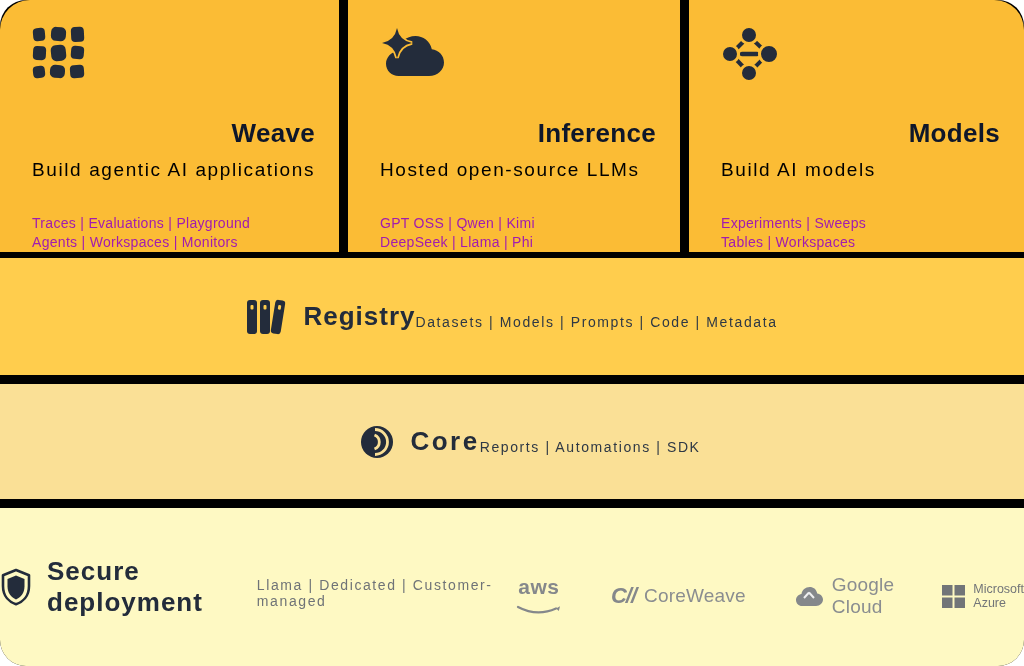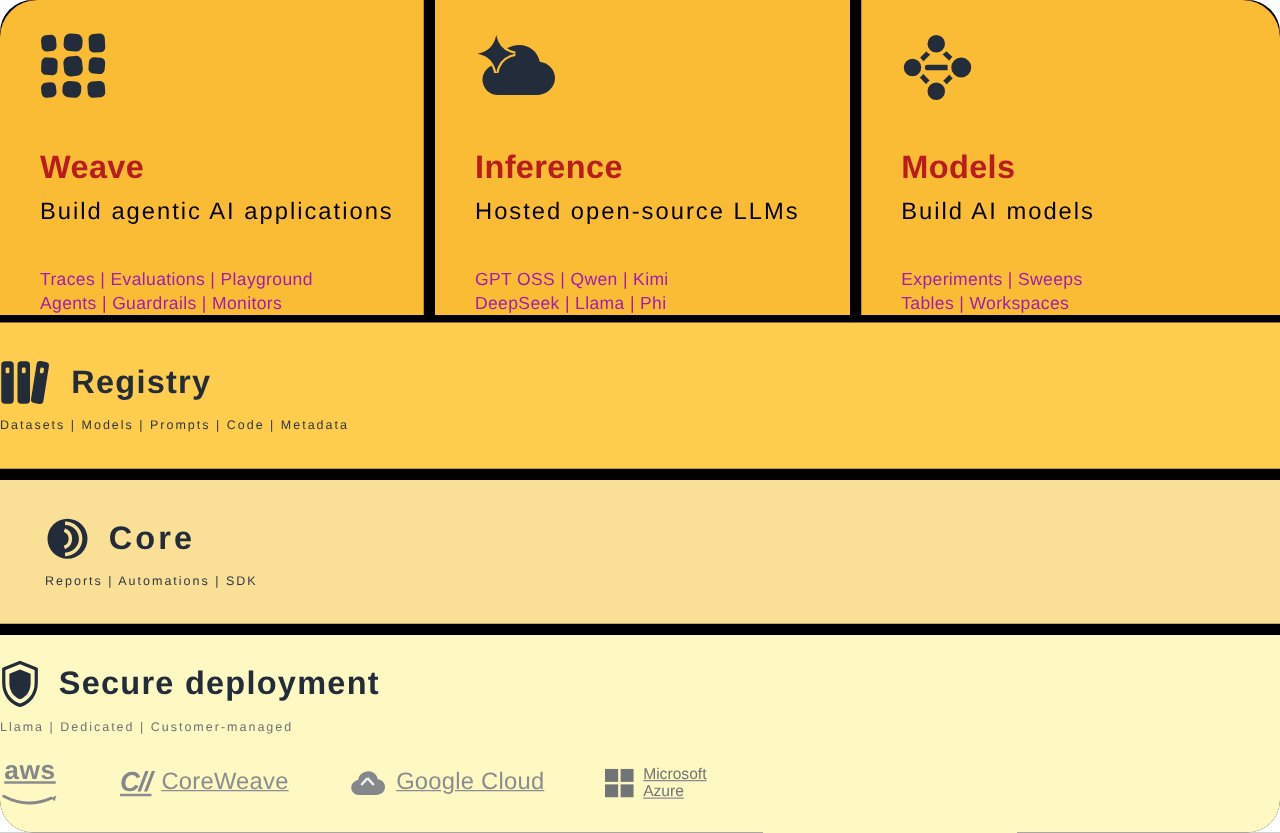--- a/index.html
+++ b/index.html
@@ -5,35 +5,35 @@
   html,body{margin:0;padding:0;background:#ffffff;font-family:"Liberation Sans", sans-serif;}
   .page{position:relative;width:1024px;height:666px;background:#ffffff;}
   .frame{position:absolute;inset:0;background:#000;border-radius:26px;overflow:hidden;
          display:flex;flex-direction:column;row-gap:9px;}
   
   .cards-row{display:grid;grid-template-columns:339px 332px 1fr;column-gap:9px;height:249px;}
   .card{background:#FBBC35;padding:26px 24px 0 32px;box-sizing:border-box;}
   .card.first{border-top-left-radius:30px;}
   .card.last{border-top-right-radius:30px;}
   .card .icon{height:58px;display:flex;align-items:flex-start;}
-  .card-title{margin-top:34px;font-size:26px;font-weight:700;color:#b91c1c;letter-spacing:.3px;}
+  .card-title{margin-top:34px;font-size:26px;font-weight:700;color:#0f172a;letter-spacing:.3px;text-align:right;}
   .card-subtitle{margin-top:10px;font-size:19px;color:#000000;letter-spacing:1.6px;}
   .card-features{margin-top:33px;font-size:14px;line-height:1.35;color:#a21caf;letter-spacing:.3px;}
   
-  .band{display:flex;flex-direction:column;align-items:flex-start;justify-content:center;}
+  .band{display:flex;flex-direction:row;align-items:center;justify-content:center;}
   .band-registry{height:117px;background:#FFCD4D;}
   .band-core{height:115px;background:#FAE096;padding-left:36px;}
   .band-secure{flex:1;background:#fef9c3;border-bottom-left-radius:14px;border-bottom-right-radius:14px;}
   .band-title-row{display:flex;align-items:center;gap:15px;}
   .band-title{font-size:26px;font-weight:700;color:#232C3B;letter-spacing:1px;}
   .band-title.spaced{letter-spacing:2.5px;}
-  .band-features{margin-top:11px;font-size:10px;color:#2E3845;letter-spacing:1.6px;}
+  .band-features{margin-top:11px;font-size:14px;color:#2E3845;letter-spacing:1.6px;}
   .band-secure .band-features{color:#6F7377;}
   
-  .providers{margin-top:18px;display:flex;align-items:center;gap:48px;color:#8A8D90;text-decoration:underline;}
+  .providers{margin-top:18px;display:flex;align-items:center;gap:48px;color:#8A8D90;}
   .provider{display:flex;align-items:center;gap:8px;}
   .aws-wrap{display:flex;flex-direction:column;align-items:center;line-height:1;}
   .aws-text{font-size:21px;font-weight:700;letter-spacing:.5px;color:#85888B;}
   .cw-mark{font-size:22px;font-weight:800;font-style:italic;letter-spacing:-1px;color:#85888B;}
   .provider-name{font-size:19px;color:#8A8D90;letter-spacing:.2px;}
   .ms-text{font-size:12.5px;line-height:1.15;color:#727578;text-align:left;}
   svg{display:block;}
 </style>
 </head>
 <body>
@@ -56,21 +56,21 @@
               <rect x="1" y="40" width="12" height="12" rx="4" transform="rotate(-6 7 46)"></rect>
               <rect x="18" y="39" width="15" height="13" rx="5" transform="rotate(4 26 45)"></rect>
               <rect x="38" y="39" width="14" height="13" rx="4" transform="rotate(-4 45 45)"></rect>
             </g>
           </svg>
         </div>
         <div class="card-title">Weave</div>
         <div class="card-subtitle">Build agentic AI applications</div>
         <div class="card-features">
           <div>Traces  |  Evaluations  |  Playground</div>
-          <div>Agents  |  Guardrails  |  Monitors</div>
+          <div>Agents  |  Workspaces  |  Monitors</div>
         </div>
       </div>
 
       <div class="card">
         <div class="icon">
           <svg width="66" height="54" viewBox="0 0 66 54">
             <path fill="#232C3B" d="M22 50 h27 c8.5 0 15-6.2 15-13.5 c0-7-5.2-12.3-12.2-13.2 C50.2 15 43 10 35.5 10 C26 10 18.8 16.5 17.7 25 c-6.5 1-11.7 6.3-11.7 12.7 C6 44.5 11.6 50 18.6 50 z"></path>
             <path fill="#232C3B" stroke="#FBBC35" stroke-width="3.5" paint-order="stroke" d="M17 2 Q19.4 14.6 32 17 Q19.4 19.4 17 32 Q14.6 19.4 2 17 Q14.6 14.6 17 2 Z"></path>
           </svg>
         </div>

